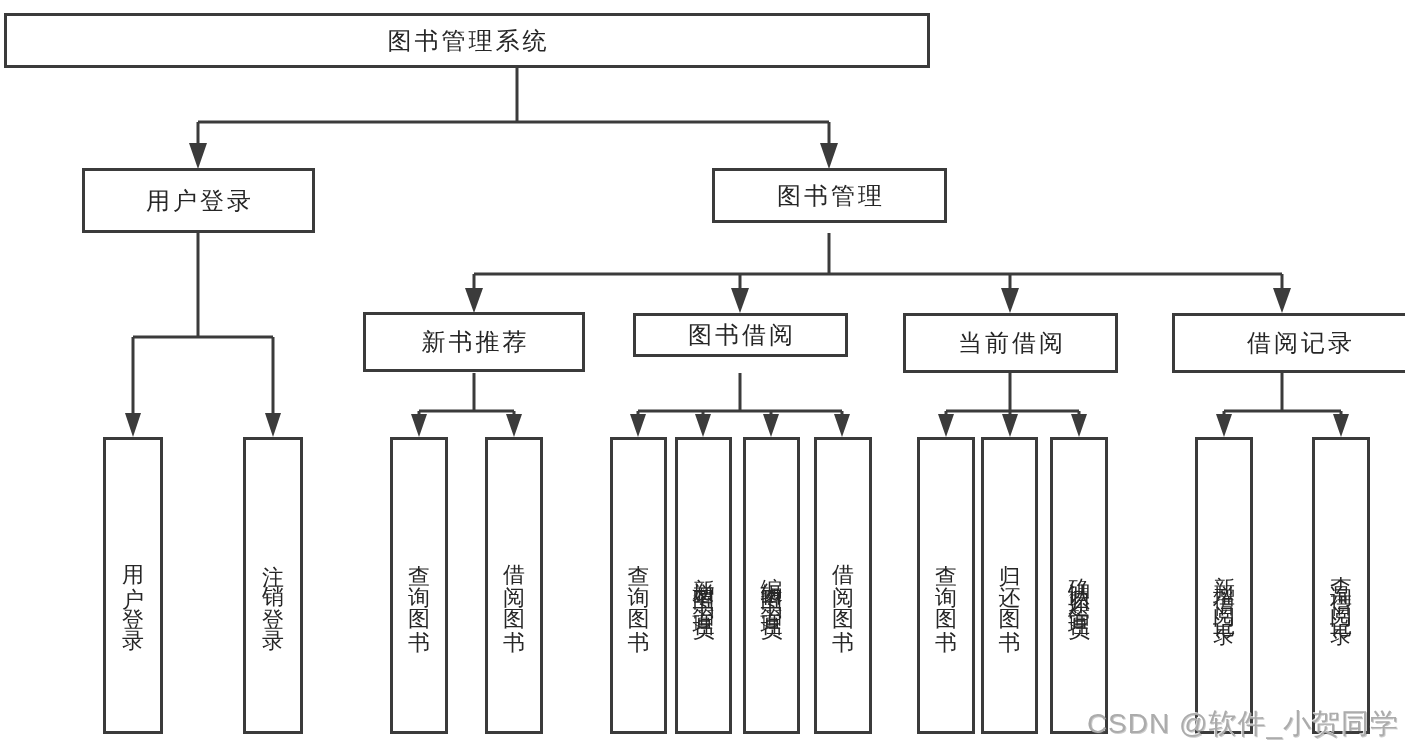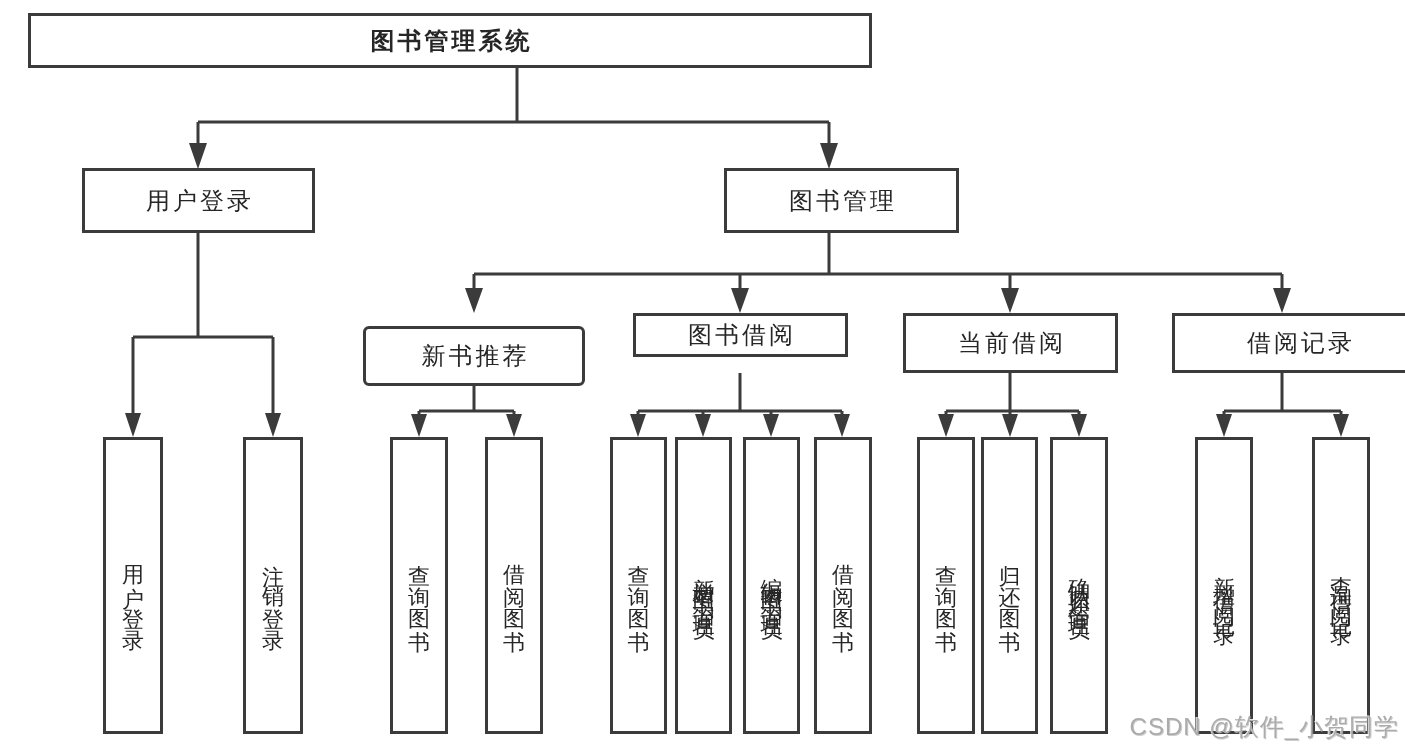--- a/index.html
+++ b/index.html
@@ -47,21 +47,21 @@
     white-space: nowrap;
   }
   .ls4 > span { letter-spacing: 22px; margin-top: 11px; }
   .ls6 > span { letter-spacing: 10px; margin-top: 5px; }
   .ls9 > span { letter-spacing: 6px;  margin-top: 3px; }
 
   #watermark {
     position: absolute;
     right: 6px;
     bottom: 4px;
-    font-size: 24px;
+    font-size: 28px;
     letter-spacing: 1px;
     color: #ababab;
     text-shadow: -1px -1px 0 rgba(255,255,255,0.85), 1px 1px 0 rgba(110,110,110,0.35);
     z-index: 5;
     white-space: nowrap;
   }
 </style>
 </head>
 <body>
 
@@ -122,26 +122,26 @@
     <path class="tri" d="M1079,437 L1071,414 L1087,414 Z"></path>
 
     <path d="M1282,373 V411"></path>
     <path d="M1224,411 H1341"></path>
     <path d="M1224,411 V419"></path>
     <path d="M1341,411 V419"></path>
     <path class="tri" d="M1224,437 L1216,414 L1232,414 Z"></path>
     <path class="tri" d="M1341,437 L1333,414 L1349,414 Z"></path>
   </svg>
 
-  <div class="hbox" style="left:28px; top:13px; width:844px; height:55px;font-weight:bold;">图书管理系统</div>
+  <div class="hbox" style="left:4px; top:13px; width:926px; height:55px;">图书管理系统</div>
 
   <div class="hbox" style="left:82px; top:168px; width:233px; height:65px;">用户登录</div>
-  <div class="hbox" style="left:712px; top:168px; width:235px; height:65px;margin-left:12px;">图书管理</div>
+  <div class="hbox" style="left:712px; top:168px; width:235px; height:55px;">图书管理</div>
 
-  <div class="hbox" style="left:363px; top:326px; width:222px; height:60px;border-radius:6px;">新书推荐</div>
+  <div class="hbox" style="left:363px; top:312px; width:222px; height:60px;">新书推荐</div>
   <div class="hbox" style="left:633px; top:313px; width:215px; height:44px;">图书借阅</div>
   <div class="hbox" style="left:903px; top:313px; width:215px; height:60px;">当前借阅</div>
   <div class="hbox" style="left:1172px; top:313px; width:255px; height:60px;">借阅记录</div>
 
   <div class="vbox ls4" style="left:103px; width:60px;">
     <span>用户登录</span>
   </div>
   <div class="vbox ls4" style="left:243px; width:60px;">
     <span>注销登录</span>
   </div>

